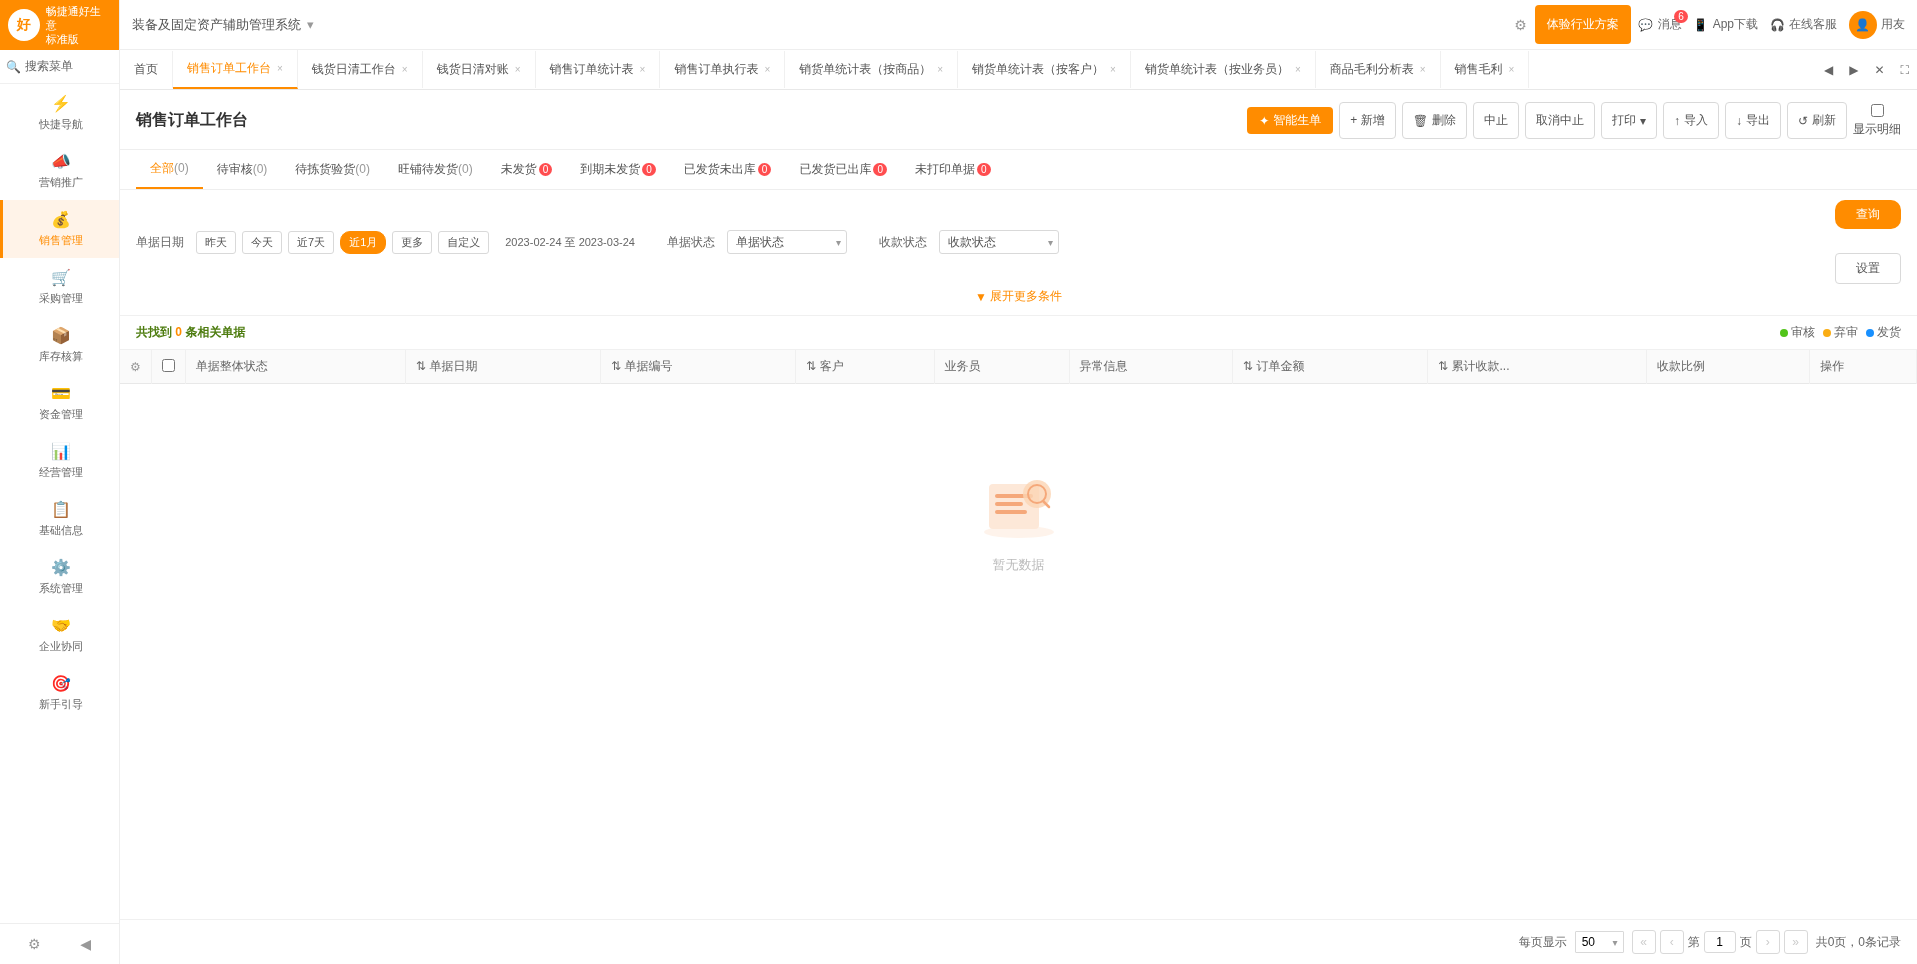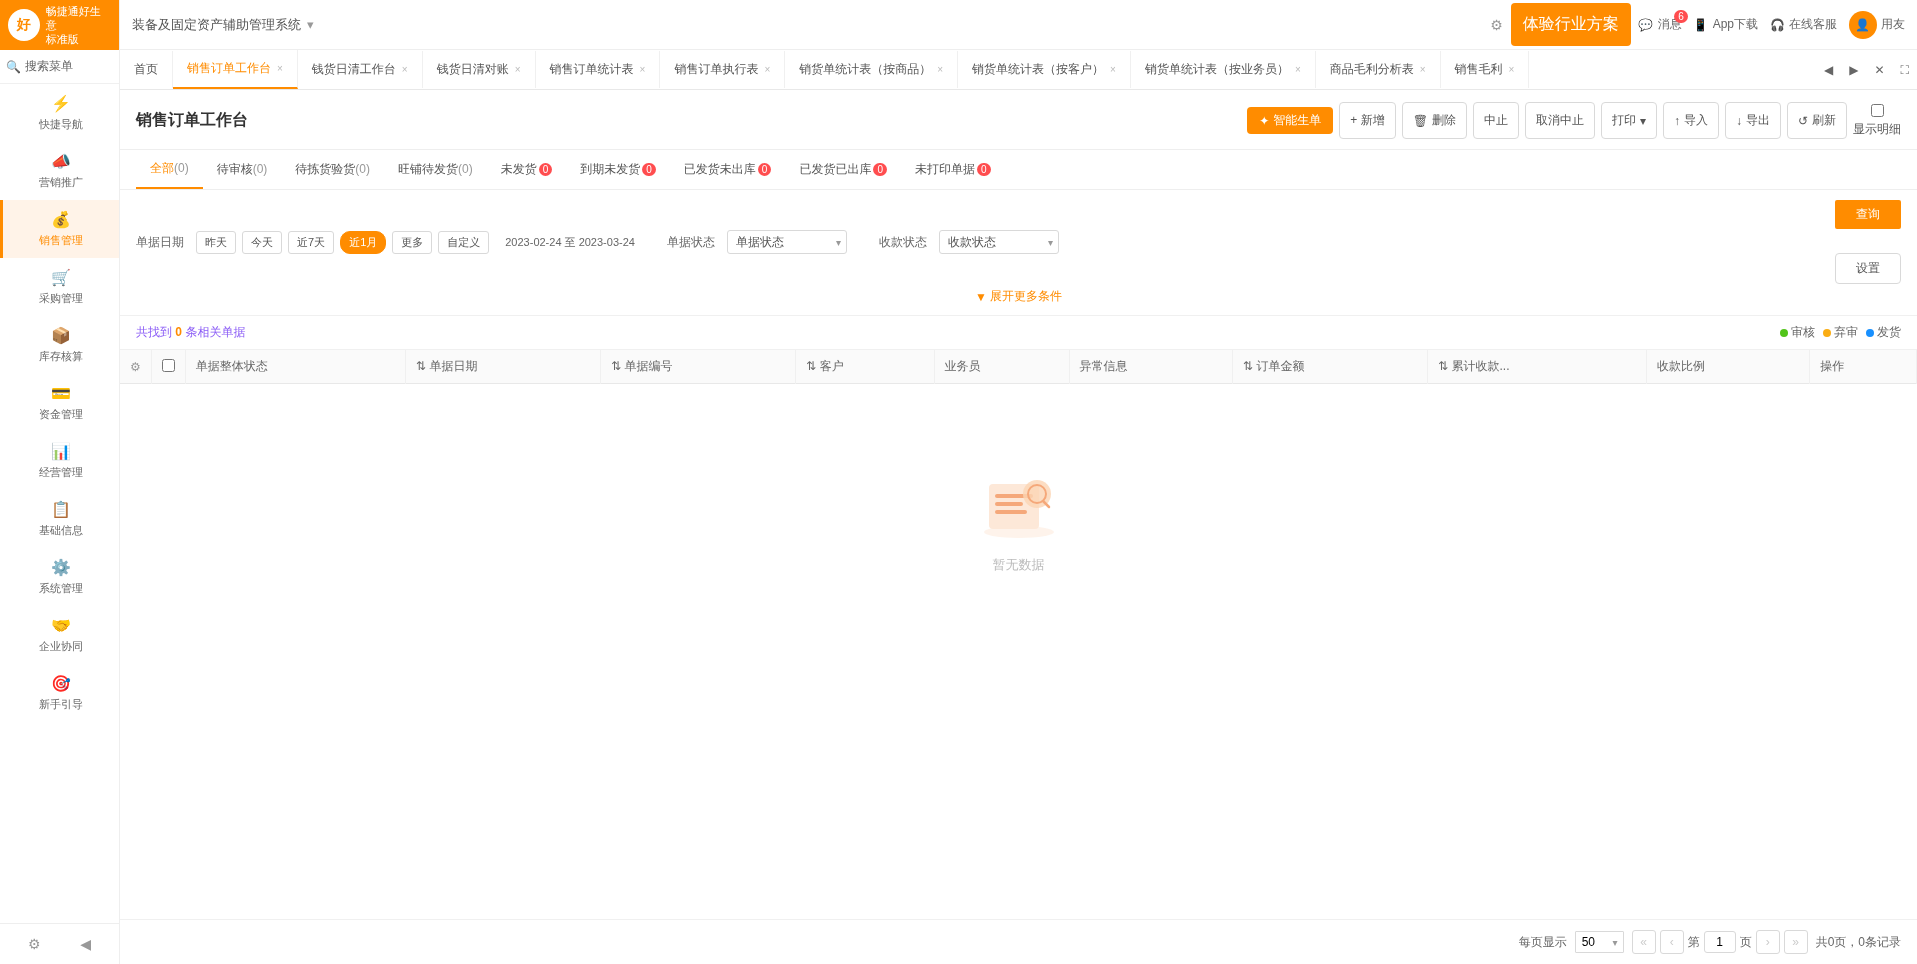--- a/index.html
+++ b/index.html
@@ -18,21 +18,21 @@
     .sidebar-bottom-btn { cursor: pointer; color: #999; font-size: 14px; padding: 4px; }
 
     
     .main { flex: 1; display: flex; flex-direction: column; overflow: hidden; }
 
     
     .top-header { height: 50px; background: #fff; border-bottom: 1px solid #eee; display: flex; align-items: center; padding: 0 12px; gap: 8px; }
     .system-title { font-size: 13px; color: #333; flex: 1; display: flex; align-items: center; gap: 6px; }
     .system-title-text { color: #555; }
     .system-dropdown { cursor: pointer; color: #999; }
-    .header-btn-industry { background: #ff8c00; color: #fff; border: none; padding: 11px 12px; border-radius: 4px; cursor: pointer; font-size: 16px; }
+    .header-btn-industry { background: #ff8c00; color: #fff; border: none; padding: 11px 12px; border-radius: 4px; cursor: pointer; font-size: 12px; }
     .header-actions { display: flex; align-items: center; gap: 12px; margin-left: auto; }
     .header-action-item { display: flex; align-items: center; gap: 4px; cursor: pointer; color: #666; font-size: 12px; position: relative; }
     .badge { background: #ff4d4f; color: #fff; border-radius: 10px; font-size: 10px; padding: 1px 4px; position: absolute; top: -6px; right: -6px; }
     .gear-icon { color: #999; cursor: pointer; font-size: 14px; }
     .user-avatar { width: 28px; height: 28px; background: #ff8c00; border-radius: 50%; display: flex; align-items: center; justify-content: center; color: #fff; font-size: 12px; }
 
     
     .tab-bar { background: #fff; border-bottom: 1px solid #e8e8e8; display: flex; align-items: center; overflow: hidden; }
     .tab-item { padding: 10px 14px; font-size: 12px; cursor: pointer; white-space: nowrap; color: #555; border-right: 1px solid #f0f0f0; display: flex; align-items: center; gap: 6px; flex-shrink: 0; }
     .tab-item.active { background: #fff; color: #ff8c00; border-bottom: 2px solid #ff8c00; font-weight: 500; }
@@ -62,29 +62,29 @@
     .filter-label { color: #666; font-size: 12px; white-space: nowrap; }
     .filter-date-btns { display: flex; align-items: center; gap: 6px; }
     .date-btn { padding: 3px 8px; border: 1px solid #d9d9d9; border-radius: 3px; cursor: pointer; font-size: 11px; color: #555; background: #fff; }
     .date-btn.active { background: #ff8c00; color: #fff; border-color: #ff8c00; border-radius: 10px; }
     .filter-date-range { color: #666; font-size: 11px; margin-left: 4px; }
     .select-box { border: 1px solid #d9d9d9; border-radius: 3px; padding: 4px 24px 4px 8px; font-size: 12px; background: #fff; color: #555; cursor: pointer; appearance: none; min-width: 120px; position: relative; }
     .select-wrapper { position: relative; display: inline-block; }
     .select-wrapper::after { content: '▾'; position: absolute; right: 6px; top: 50%; transform: translateY(-50%); color: #999; pointer-events: none; font-size: 10px; }
     .expand-btn { color: #ff8c00; font-size: 12px; cursor: pointer; display: flex; align-items: center; gap: 3px; }
     .filter-row-2 { display: flex; justify-content: center; margin-top: 4px; }
-    .btn-query { background: #ff8c00; color: #fff; border: none; padding: 6px 20px; border-radius: 2px; cursor: pointer; font-size: 12px; }
+    .btn-query { background: #ff8c00; color: #fff; border: none; padding: 6px 20px; border-radius: 10px; cursor: pointer; font-size: 12px; }
     .btn-set { background: #fff; color: #555; border: 1px solid #d9d9d9; padding: 6px 20px; border-radius: 4px; cursor: pointer; font-size: 12px; margin-top: 20px; }
     .filter-right-btns { display: flex; flex-direction: column; gap: 4px; margin-left: auto; }
 
     
     .data-area { background: #fff; flex: 1; margin: 0; padding: 0; }
     .data-toolbar { padding: 8px 16px; display: flex; align-items: center; justify-content: space-between; border-bottom: 1px solid #f0f0f0; }
     .data-count { font-size: 12px; color: #666; }
-    .data-count span { color: #8b5cf6; font-weight: 400; }
+    .data-count span { color: #4d7c0f; font-weight: 700; }
     .data-actions { display: flex; align-items: center; gap: 8px; }
     .action-btn { font-size: 12px; color: #666; cursor: pointer; display: flex; align-items: center; gap: 3px; }
     .action-btn .dot { width: 8px; height: 8px; border-radius: 50%; display: inline-block; }
     .dot-audit { background: #52c41a; }
     .dot-cancel { background: #faad14; }
     .dot-send { background: #1890ff; }
     table { width: 100%; border-collapse: collapse; font-size: 12px; }
     thead tr { background: #fafafa; border-bottom: 1px solid #e8e8e8; }
     thead th { padding: 8px 10px; color: #666; font-weight: 500; text-align: left; white-space: nowrap; border-right: 1px solid #f0f0f0; }
     .col-checkbox { width: 30px; text-align: center; }

